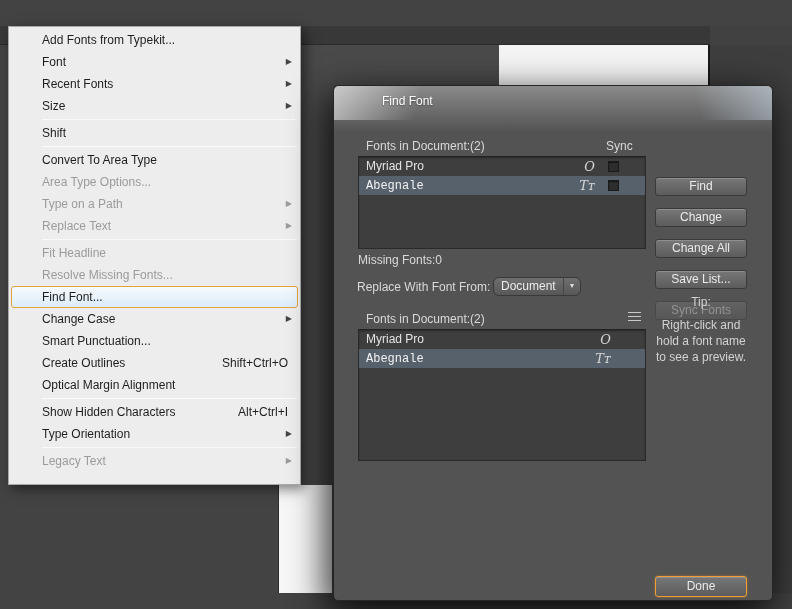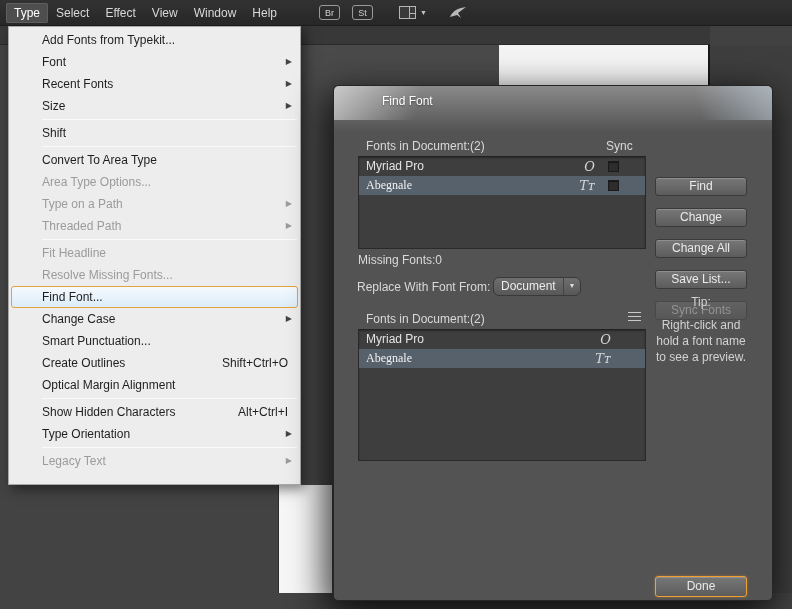--- a/index.html
+++ b/index.html
@@ -80,21 +80,21 @@
   .dlg-title{ position:absolute; left:19px; top:8px; color:#ffffff; text-shadow:0 1px 2px rgba(0,0,0,0.4);padding-left:29px; }
   .dlg-label{ position:absolute; color:#d9d9d9; }
 
   .font-list{
     position:absolute; background:#3e3e3e;
     border:1px solid #2a2a2a; border-top-color:#222;
     box-shadow:inset 0 1px 2px rgba(0,0,0,0.35);
   }
   .fl-row{ position:relative; height:19px; line-height:19px; color:#e3e3e3; padding-left:7px; }
   .fl-row.selected{ background:#57616c; color:#f2f2f2; }
-  .fl-row .name.serif{ font-family:Liberation Serif, serif; }
+  .fl-row .name.serif{ font-family:Liberation Mono, monospace; }
   .ft-icon{
     position:absolute; top:0; font-family:"DejaVu Serif", serif; font-style:italic;
     font-size:13px; color:#d6d6d6;
   }
   .sync-box{
     position:absolute; right:26px; top:4px; width:11px; height:11px;
     background:#2d2d2d; border:1px solid #1b1b1b; box-shadow:inset 0 1px 1px rgba(0,0,0,0.5);
   }
 
   .dropdown{
@@ -131,42 +131,20 @@
 
   <div class="tabstrip">
     <div class="tab-light"></div>
   </div>
   <div class="canvas-mid"></div>
   <div class="right-dark"></div>
   <div class="artboard-top"></div>
   <div class="artboard-left"></div>
   <div class="artboard-edge"></div>
 
-  <div class="menubar">
-    <div class="menu-title active" style="margin-left:6px">Type</div>
-    <div class="menu-title">Select</div>
-    <div class="menu-title">Effect</div>
-    <div class="menu-title">View</div>
-    <div class="menu-title">Window</div>
-    <div class="menu-title">Help</div>
-    <div class="mb-btn first">Br</div>
-    <div class="mb-btn">St</div>
-    <div class="ws-wrap">
-      <span class="ws-icon">
-          <span class="v"></span>
-          <span class="h"></span>
-        </span>
-      <span class="ws-caret">▼</span>
-    </div>
-    <div class="share-wrap">
-      <svg width="18" height="14" viewBox="0 0 18 14">
-        <path d="M1 11 C4 4 10 2 17 1 L9 7 L12 12 L8 9 Z" fill="#b9b9b9"></path>
-      </svg>
-    </div>
-  </div>
 
   <div class="menu">
     <div class="mi">
       <span>Add Fonts from Typekit...</span>
     </div>
     <div class="mi">
       <span>Font</span>
       <span class="arrow">▶</span>
     </div>
     <div class="mi">
@@ -186,21 +164,21 @@
       <span>Convert To Area Type</span>
     </div>
     <div class="mi disabled">
       <span>Area Type Options...</span>
     </div>
     <div class="mi disabled">
       <span>Type on a Path</span>
       <span class="arrow">▶</span>
     </div>
     <div class="mi disabled">
-      <span>Threaded Path</span>
+      <span>Replace Text</span>
       <span class="arrow">▶</span>
     </div>
     <div class="sep"></div>
     <div class="mi disabled">
       <span>Fit Headline</span>
     </div>
     <div class="mi disabled">
       <span>Resolve Missing Fonts...</span>
     </div>
     <div class="mi highlight">

